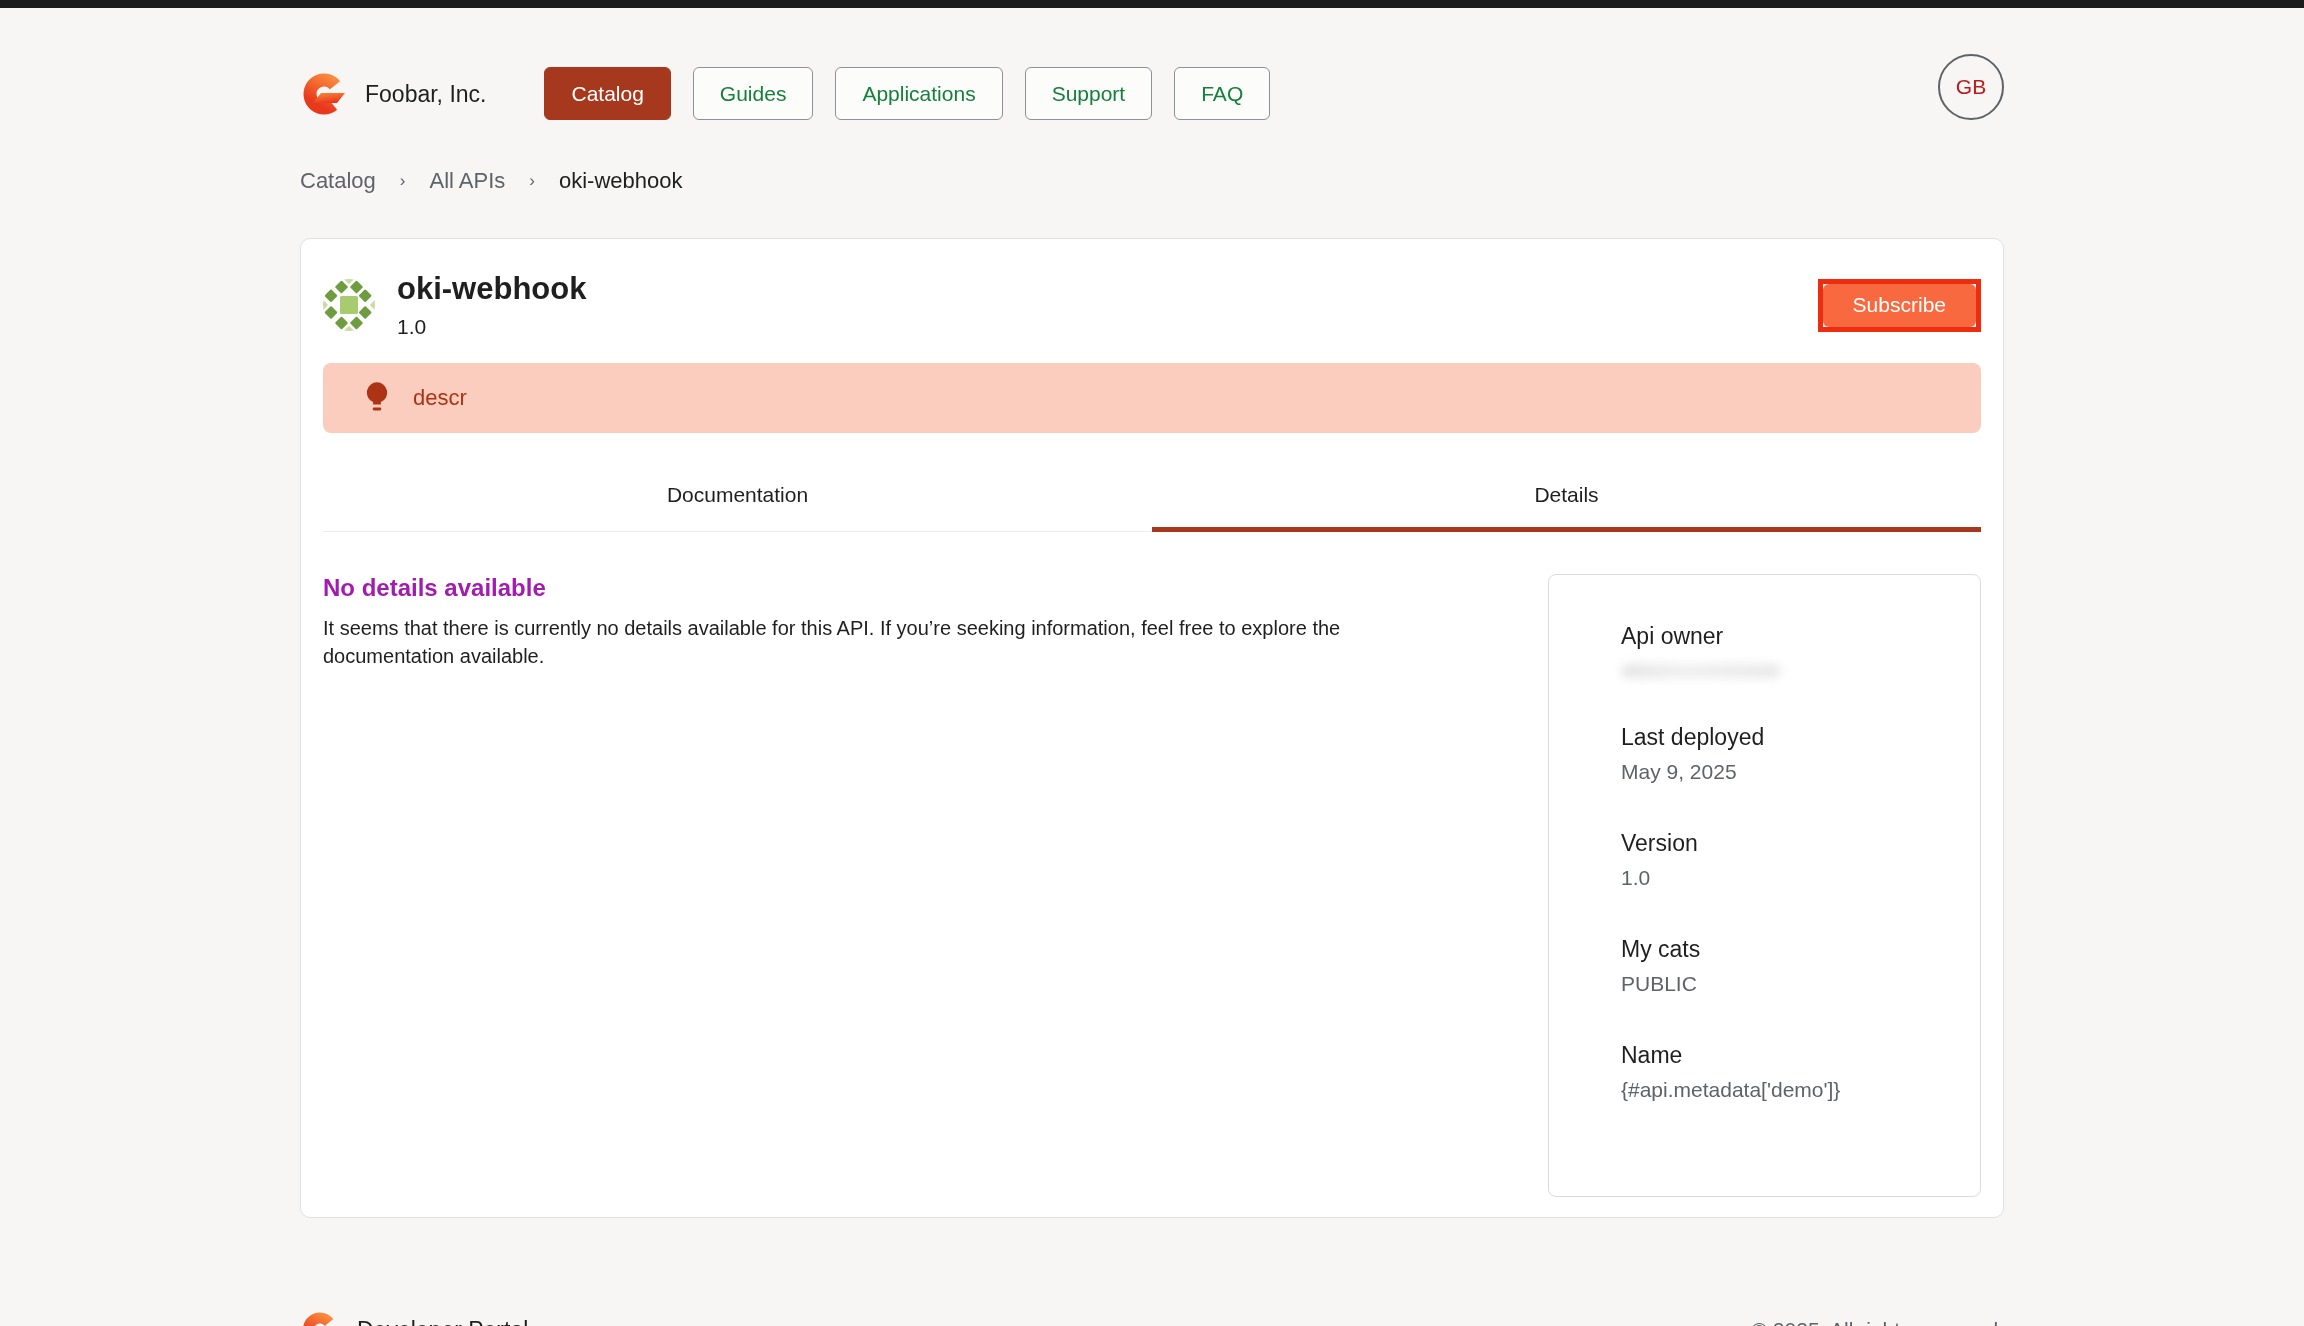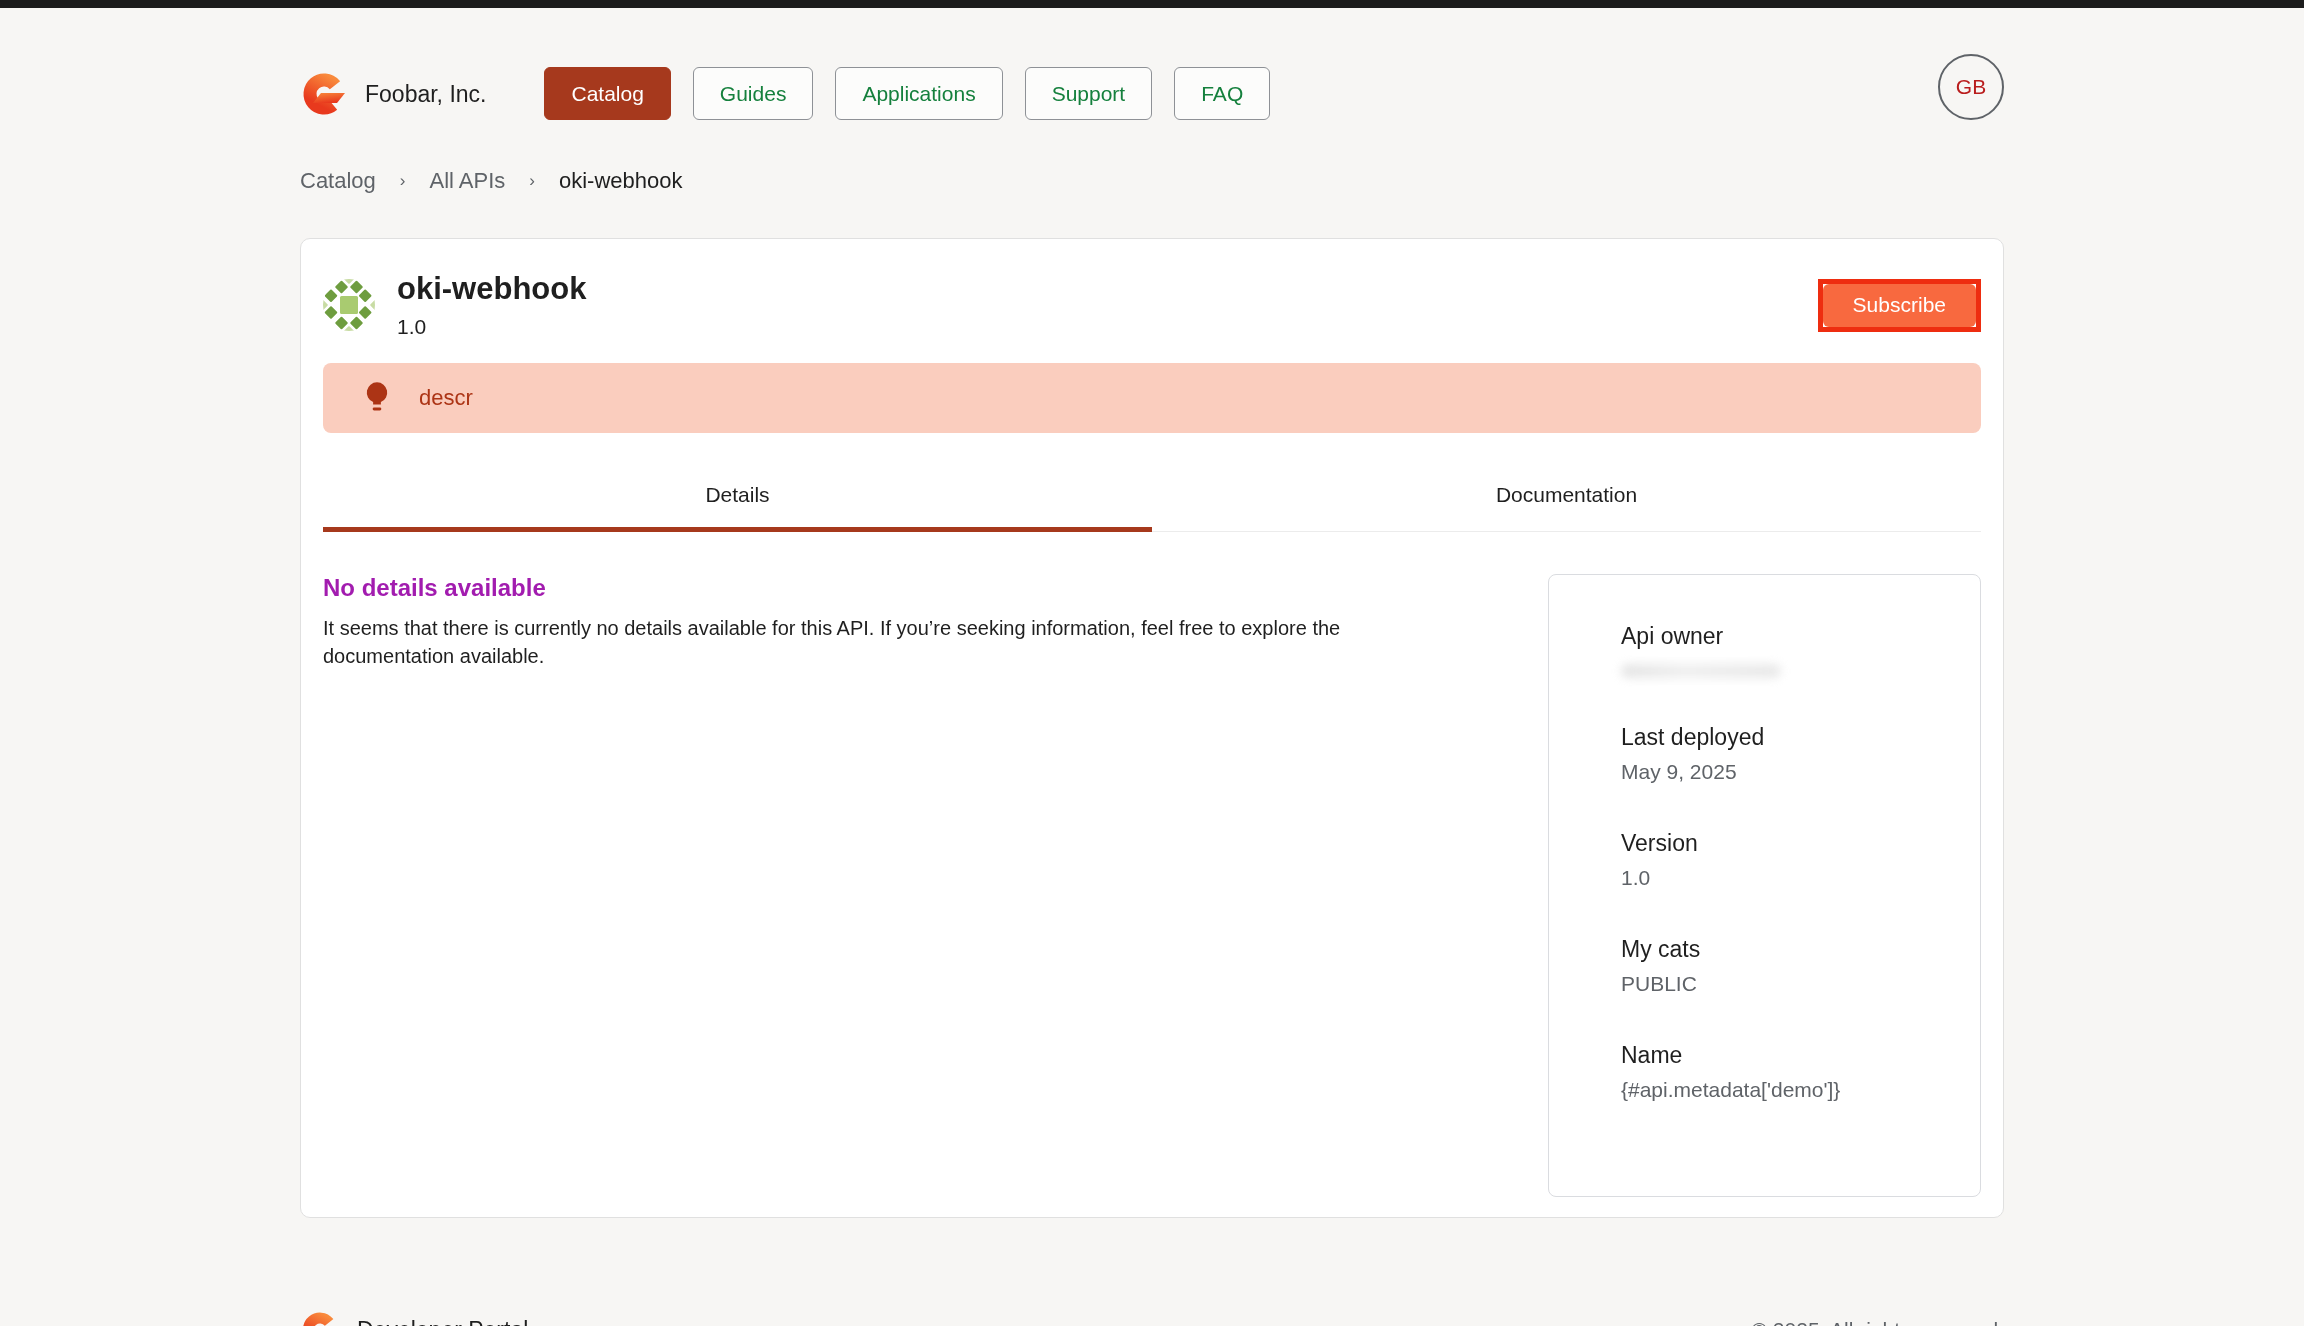--- a/index.html
+++ b/index.html
@@ -35,21 +35,21 @@
   .card-head { display:flex; align-items:center; padding:8px 0 14px 0; }
   .api-icon { width:52px; height:52px; margin-right:22px; flex:none; }
   .api-title { font-size:31px; font-weight:700; color:#1F1F1F; }
   .api-version { font-size:21px; color:#1F1F1F; margin-top:8px; }
   .subscribe-highlight { border:5px solid #EE2D10; background:#FFFFFF; flex:none; }
   .subscribe-btn { background:#F8693F; color:#FFFFFF; border:none; border-radius:6px;
                    height:43px; padding:0 30px; font-size:21px; cursor:pointer;
                    font-family:"Liberation Sans", sans-serif; }
 
   .banner { margin-top:10px; height:70px; background:#FACDBE; border-radius:8px;
-            display:flex; align-items:center; padding-left:40px; gap:28px; }
+            display:flex; align-items:center; padding-left:40px; gap:22px; }
   .banner-text { color:#AC3415; font-size:22px; }
 
   .tabs { margin-top:36px; display:flex; border-bottom:1px solid #ECECEC; }
   .tab { flex:1; text-align:center; font-size:21px; color:#1F1F1F; padding:14px 0 20px 0;
          cursor:pointer; border-bottom:5px solid transparent; margin-bottom:-1px; }
   .tab.active { border-bottom:5px solid #A6391C; }
 
   .content-row { display:flex; margin-top:42px; align-items:flex-start; }
   .details-col { flex:1; margin-right:62px; }
   .details-heading { font-size:24px; font-weight:700; color:#a21caf; margin-bottom:12px; }
@@ -164,22 +164,22 @@
         <span>
           <svg width="28" height="32" viewBox="0 0 24 28">
             <path d="M12 2a9 9 0 0 1 3.4 17.3V21.5h-6.8v-2.2A9 9 0 0 1 12 2z" fill="#AC3415"></path>
             <rect x="8.2" y="24" width="7.6" height="2.6" rx="1.3" fill="#AC3415"></rect>
           </svg>
         </span>
         <span class="banner-text">descr</span>
       </div>
 
       <div class="tabs">
+        <div class="tab">Documentation</div>
         <div class="tab active">Details</div>
-        <div class="tab">Documentation</div>
       </div>
 
       <div class="content-row">
         <div class="details-col">
           <div class="details-heading">No details available</div>
           <p class="details-body">It seems that there is currently no details available for this API. If you’re seeking information, feel free to explore the documentation available.</p>
         </div>
 
         <div class="info-panel">
           <div class="info-group">

